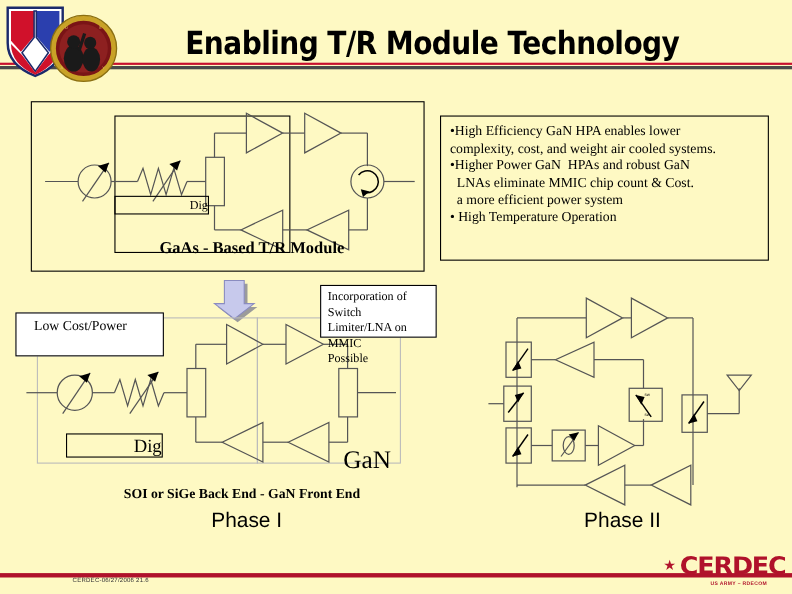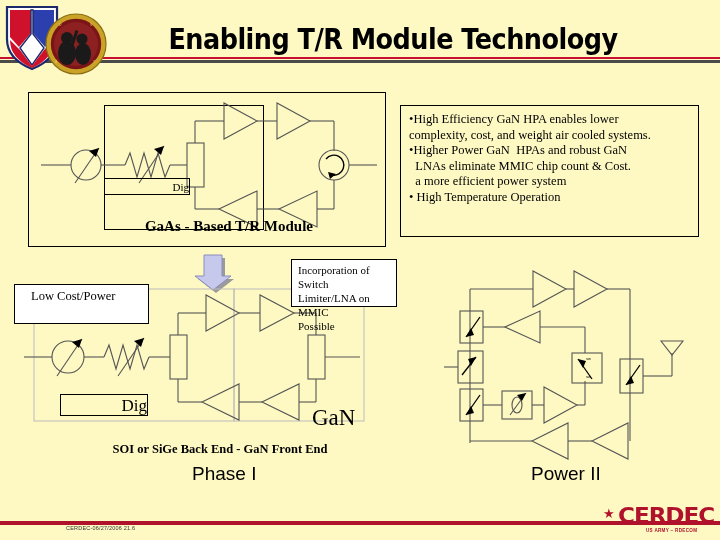--- a/index.html
+++ b/index.html
@@ -305,21 +305,21 @@
       <polygon points="186,122 194,120 191,113"></polygon>
       <polygon points="86,130 77,132 82,138"></polygon>
     </g>
 
     <g fill="#000" font-family="'Liberation Sans',sans-serif" font-size="4">
       <text x="146" y="97">sw</text>
       <text x="146" y="115">sw</text>
     </g>
   </svg>
 
-  <div class="phaselbl" style="left:531px;top:463px;">Power II</div>
+  <div class="phaselbl" style="left:531px;top:463px;">Phase II</div>
 
   <div class="ftr-line"></div>
   <div class="ftr-line2"></div>
   <div class="ftr-txt">CERDEC-06/27/2006 21.6</div>
 
   <div class="cerdec">
     <div class="cerdec-star">★</div>
     <div class="cerdec-word">CERDEC</div>
     <div class="cerdec-sub">US ARMY – RDECOM</div>
   </div>

